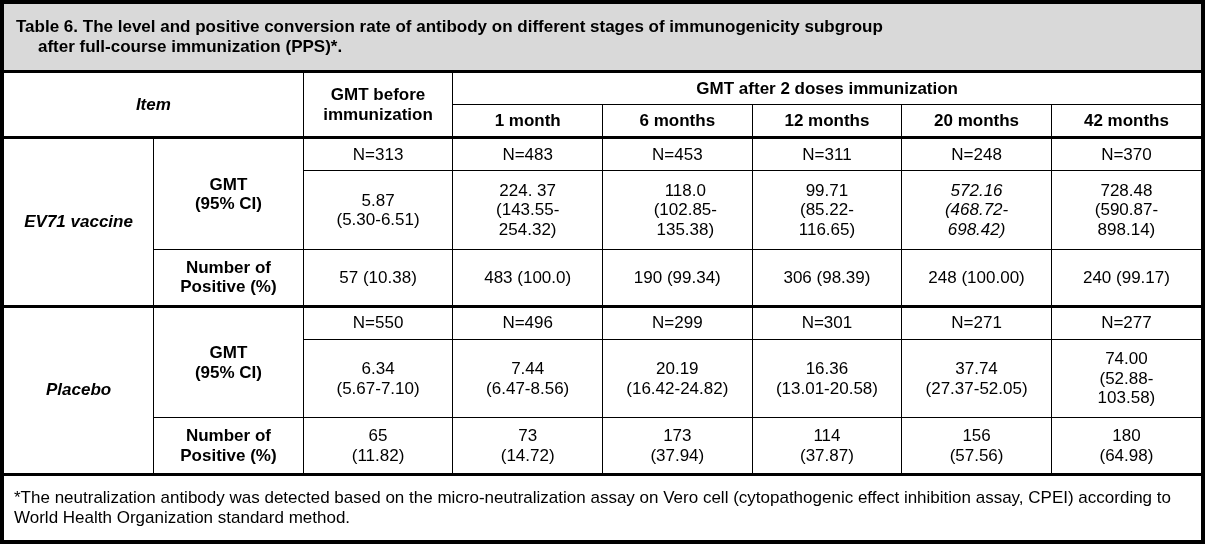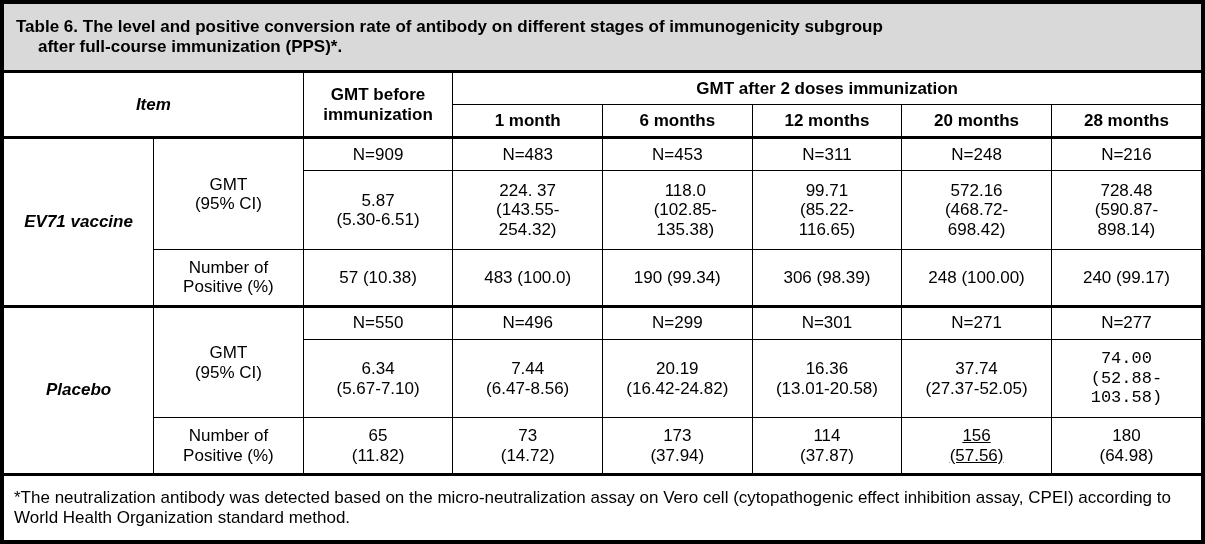--- a/index.html
+++ b/index.html
@@ -50,21 +50,21 @@
   .caption-line2 { display: block; padding-left: 22px; }
   .hdr {
     font-weight: bold;
     font-size: 18px;
   }
   .grp {
     font-weight: bold;
     font-size: 18px;
   }
   .rowlbl {
-    font-weight: normal;
+    font-weight: bold;
     font-size: 18px;
     line-height: 1.2;
   }
   .thick-top { border-top: 3px solid #000000 !important; }
   .no-left { border-left: none !important; font-style: italic; }
   .no-right { border-right: none !important; }
   .footnote-cell {
     text-align: left !important;
     font-size: 17.5px;
     line-height: 1.32;
@@ -97,47 +97,47 @@
         <td class="hdr c-item no-left" colspan="2" rowspan="2">Item</td>
         <td class="hdr val c-before" rowspan="2" style="white-space: pre-line;">GMT before
 immunization</td>
         <td class="hdr no-right" colspan="5">GMT after 2 doses immunization</td>
       </tr>
       <tr>
         <td class="hdr c-m">1 month</td>
         <td class="hdr c-m">6 months</td>
         <td class="hdr c-m">12 months</td>
         <td class="hdr c-m">20 months</td>
-        <td class="hdr c-m no-right">28 months</td>
+        <td class="hdr c-m no-right">42 months</td>
       </tr>
 
       <tr>
         <td class="grp thick-top no-left c-item" rowspan="3">EV71 vaccine</td>
         <td class="rowlbl val thick-top c-sub" rowspan="2" style="white-space: pre-line;">GMT
 (95% CI)</td>
-        <td class="thick-top">N=909</td>
+        <td class="thick-top">N=313</td>
         <td class="thick-top">N=483</td>
         <td class="thick-top">N=453</td>
         <td class="thick-top">N=311</td>
         <td class="thick-top">N=248</td>
-        <td class="thick-top no-right">N=216</td>
+        <td class="thick-top no-right">N=370</td>
       </tr>
       <tr>
         <td class="val" style="white-space: pre-line;">5.87
 (5.30-6.51)</td>
         <td class="val" style="white-space: pre-line;">224. 37
 (143.55-
 254.32)</td>
         <td class="val" style="white-space: pre-line; padding-left: 20px;">118.0
 (102.85-
 135.38)</td>
         <td class="val" style="white-space: pre-line;">99.71
 (85.22-
 116.65)</td>
-        <td class="val" style="white-space: pre-line;">572.16
+        <td class="val" style="white-space: pre-line; font-style: italic;">572.16
 (468.72-
 698.42)</td>
         <td class="val no-right" style="white-space: pre-line;">728.48
 (590.87-
 898.14)</td>
       </tr>
       <tr>
         <td class="rowlbl val c-sub" style="white-space: pre-line;">Number of
 Positive (%)</td>
         <td>57 (10.38)</td>
@@ -163,36 +163,36 @@
         <td class="val" style="white-space: pre-line; border-radius: 28px;">6.34
 (5.67-7.10)</td>
         <td class="val" style="white-space: pre-line;">7.44
 (6.47-8.56)</td>
         <td class="val" style="white-space: pre-line;">20.19
 (16.42-24.82)</td>
         <td class="val" style="white-space: pre-line; text-align: center;">16.36
 (13.01-20.58)</td>
         <td class="val" style="white-space: pre-line;">37.74
 (27.37-52.05)</td>
-        <td class="val no-right" style="white-space: pre-line; font-family: Liberation Mono, monospace;">74.00
+        <td class="val no-right" style="white-space: pre-line;">74.00
 (52.88-
 103.58)</td>
       </tr>
       <tr>
         <td class="rowlbl val c-sub" style="white-space: pre-line;">Number of
 Positive (%)</td>
         <td class="val" style="white-space: pre-line;">65
 (11.82)</td>
         <td class="val" style="white-space: pre-line;">73
 (14.72)</td>
         <td class="val" style="white-space: pre-line;">173
 (37.94)</td>
         <td class="val" style="white-space: pre-line;">114
 (37.87)</td>
-        <td class="val" style="white-space: pre-line; text-decoration: underline;">156
+        <td class="val" style="white-space: pre-line;">156
 (57.56)</td>
         <td class="val no-right" style="white-space: pre-line;">180
 (64.98)</td>
       </tr>
 
       <tr>
         <td class="footnote-cell" colspan="8">*The neutralization antibody was detected based on the micro-neutralization assay on Vero cell (cytopathogenic effect inhibition assay, CPEI) according to World Health Organization standard method.</td>
       </tr>
     </tbody>
   </table>

